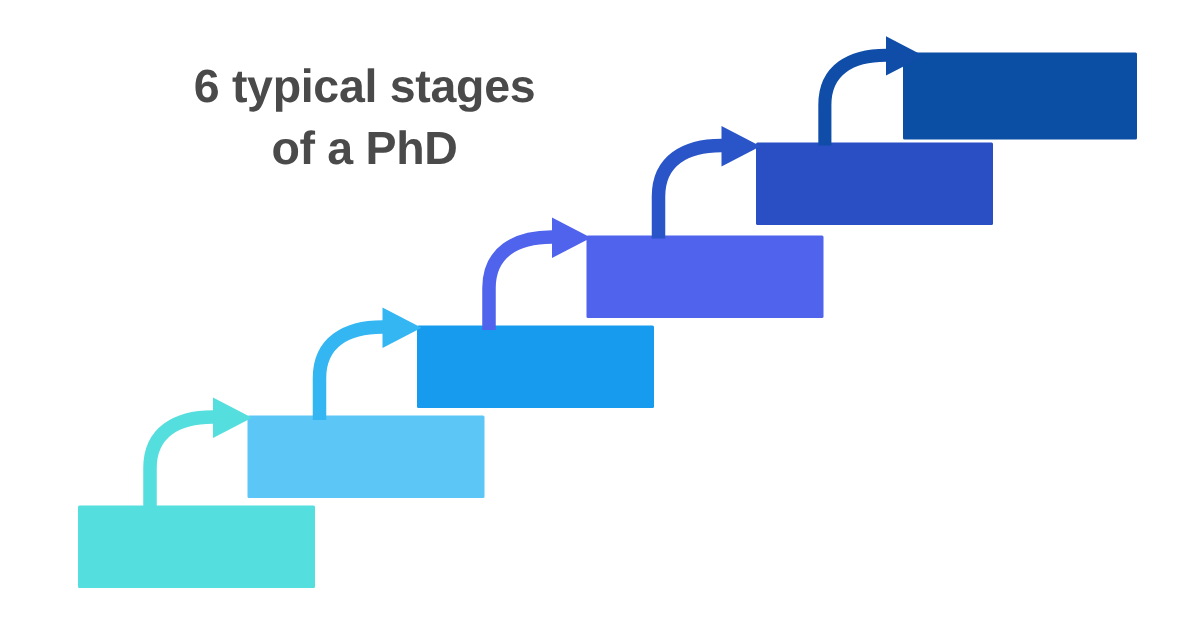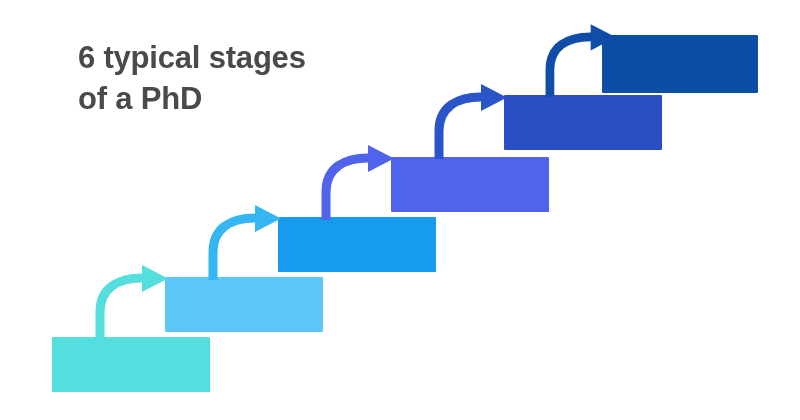--- a/index.html
+++ b/index.html
@@ -23,20 +23,21 @@
     position: absolute;
     left: 78px;
     top: 38px;
     width: 330px;
     font-size: 31px;
     font-weight: bold;
     line-height: 1.32;
     color: #4a4a4a;
     letter-spacing: -0.2px;
     white-space: pre-line;
+    text-align: center;
   }
   .step-bar {
     position: absolute;
     border-radius: 1px;
   }
   .step-arrow {
     position: absolute;
     pointer-events: none;
   }
   .step-arrow svg {

